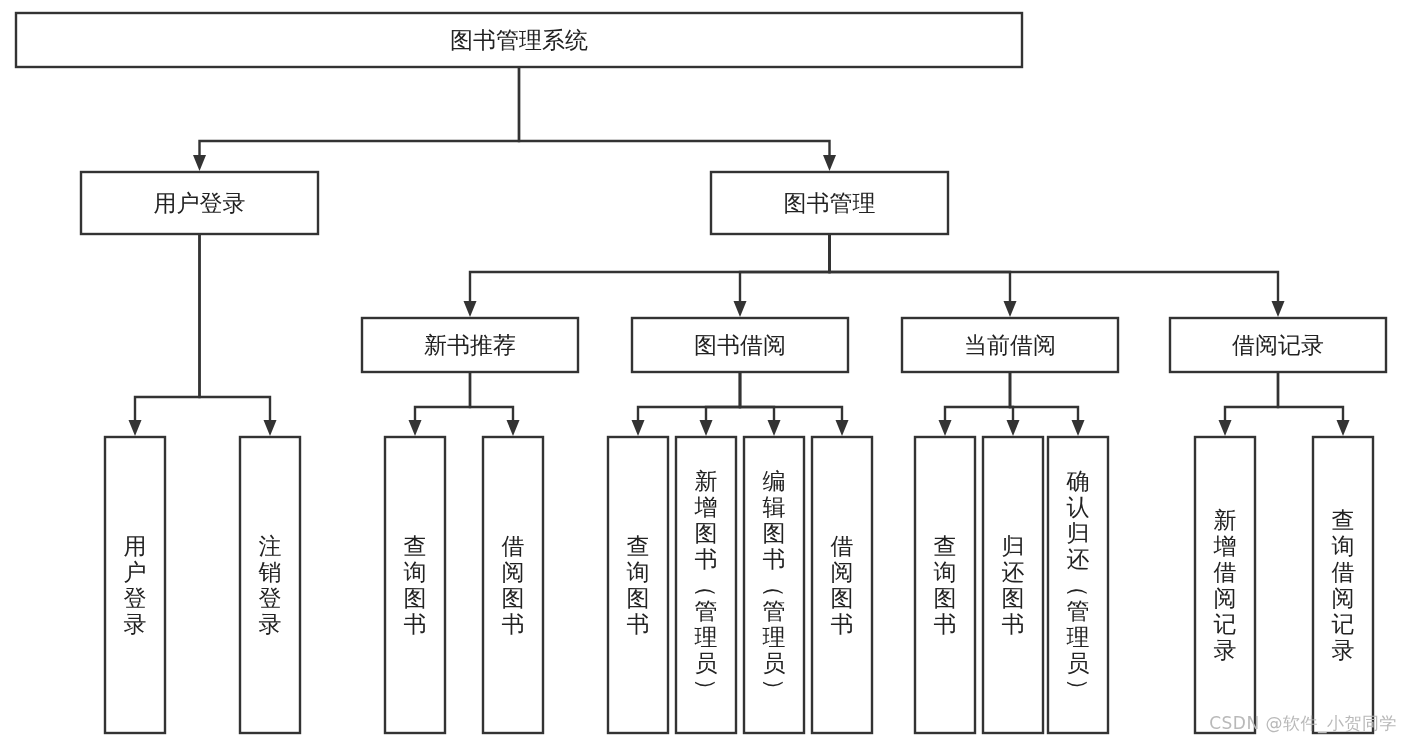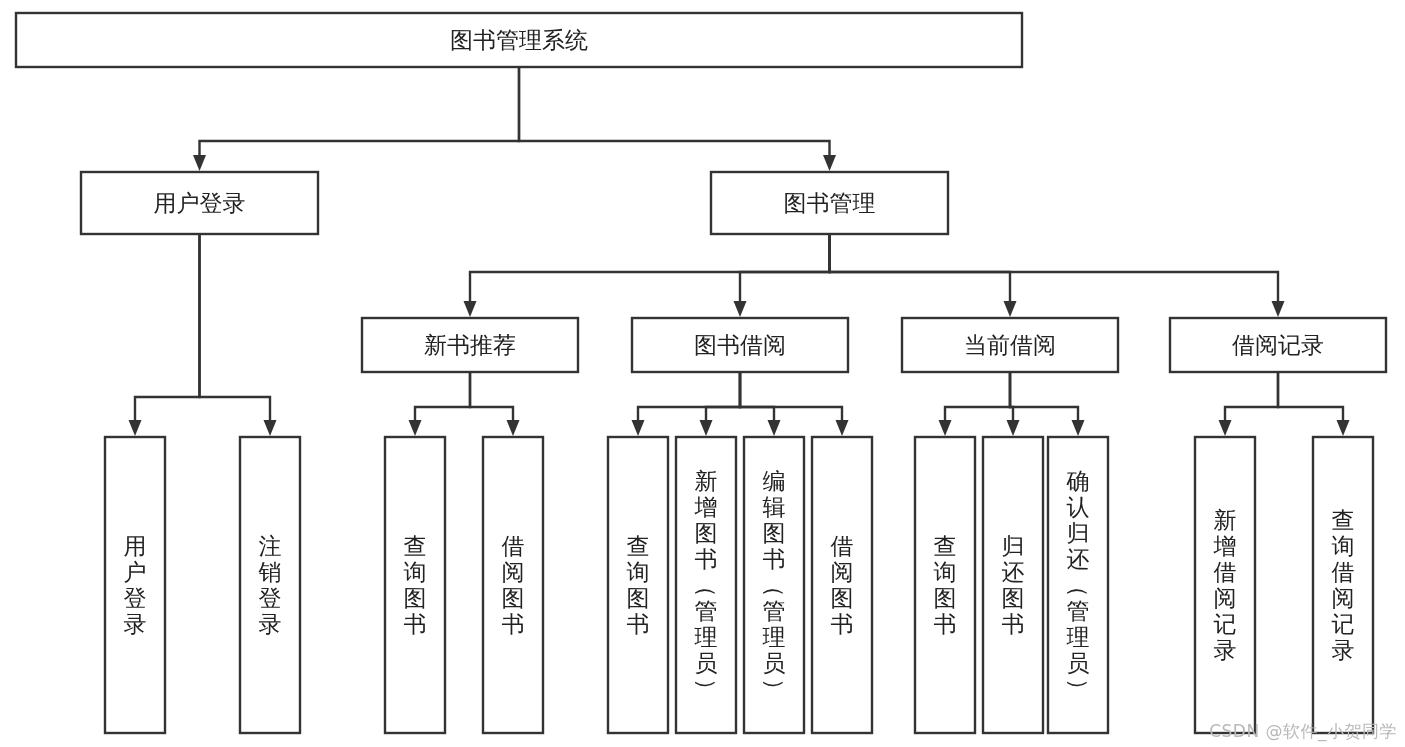--- a/index.html
+++ b/index.html
@@ -51,21 +51,21 @@
   }
   .node-label-v {
     fill: #222222;
     font-family: "DejaVu Sans", "Liberation Sans", sans-serif;
     font-size: 23px;
     text-anchor: middle;
   }
   .watermark {
     position: absolute;
     right: 8px;
-    bottom: 4px;
+    bottom: 12px;
     font-family: "DejaVu Sans", "Liberation Sans", sans-serif;
     font-size: 17px;
     color: #b9b9b9;
     letter-spacing: 0.5px;
     white-space: nowrap;
     pointer-events: none;
   }
 </style>
 </head>
 <body>

